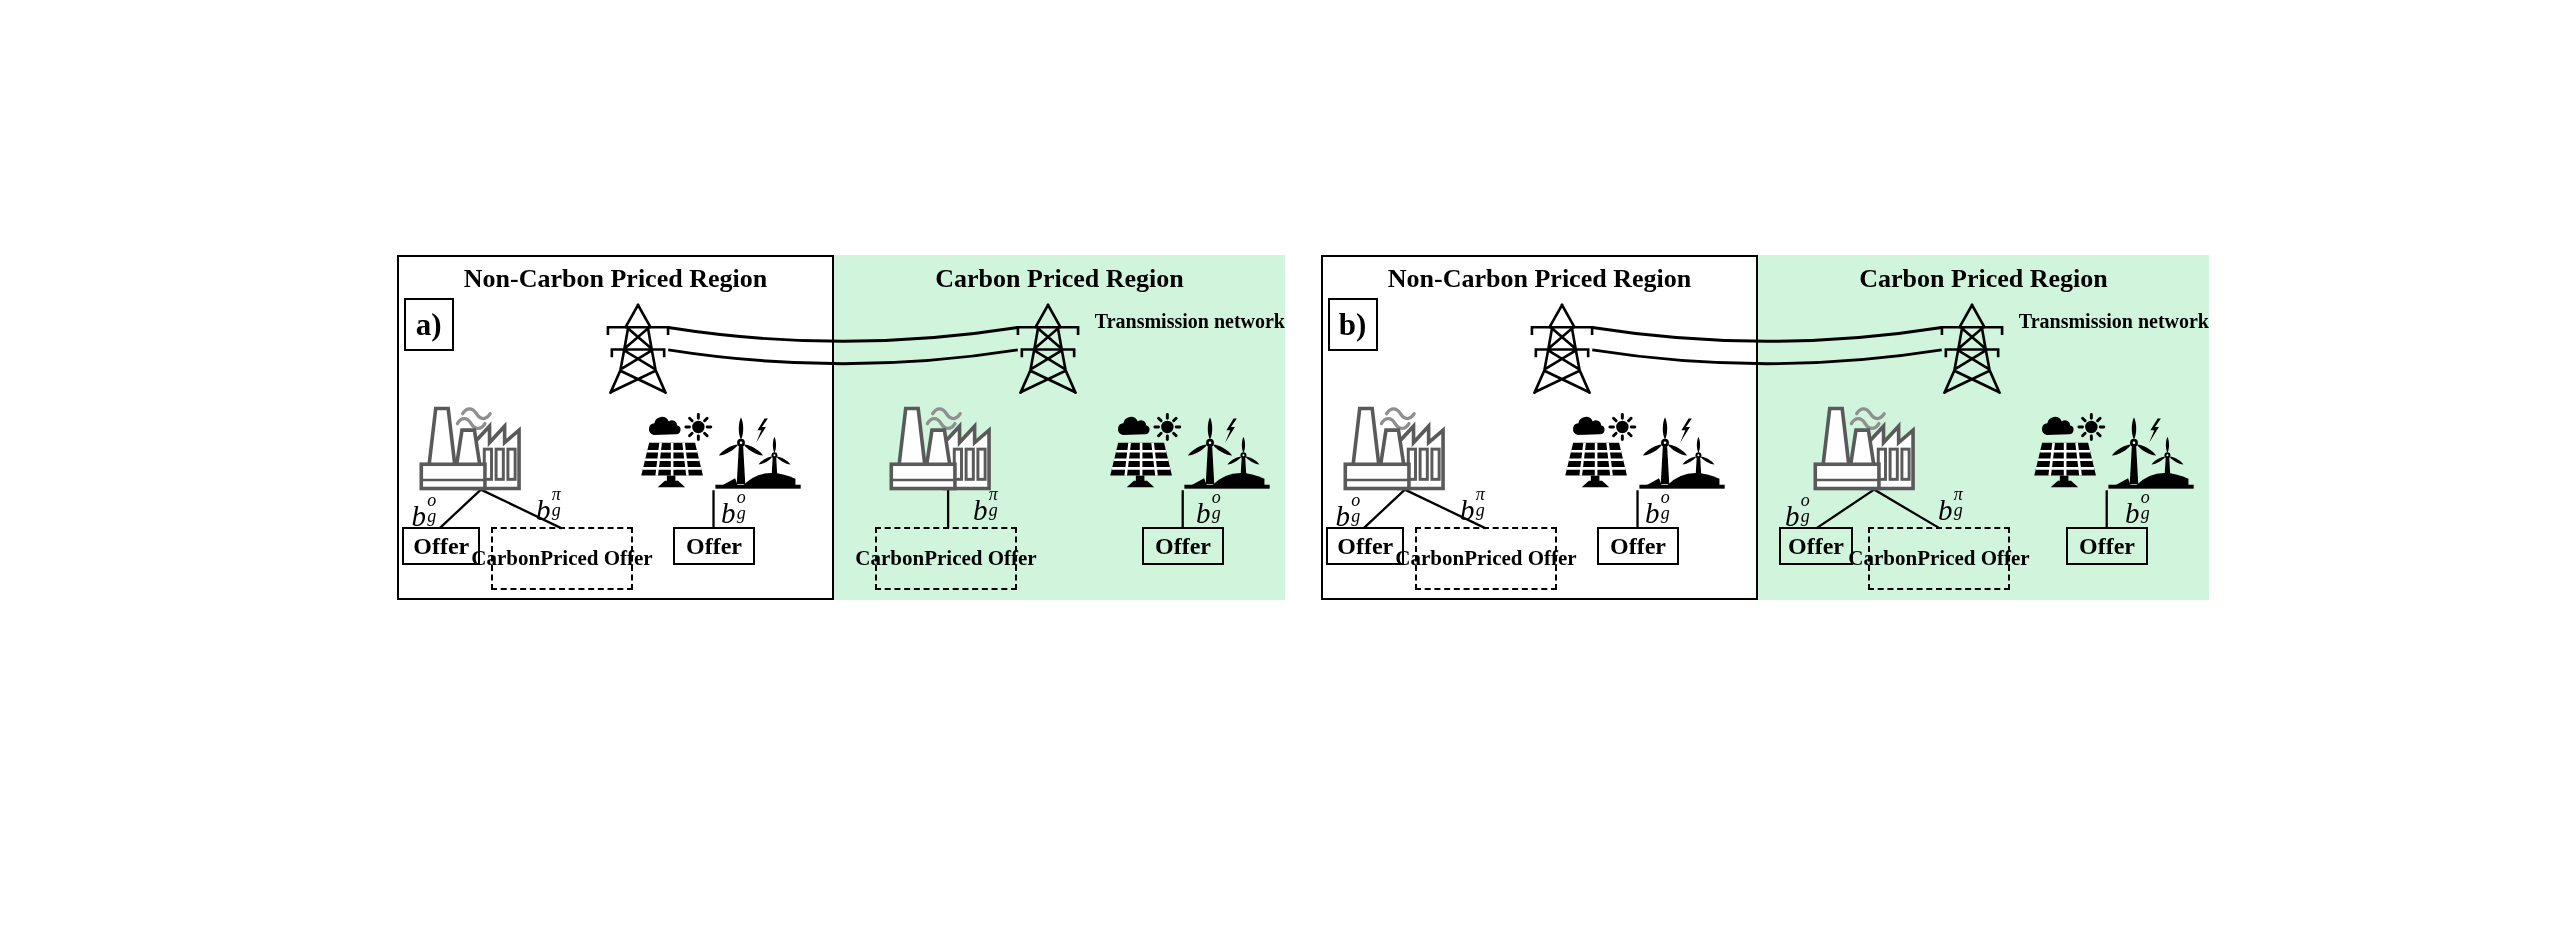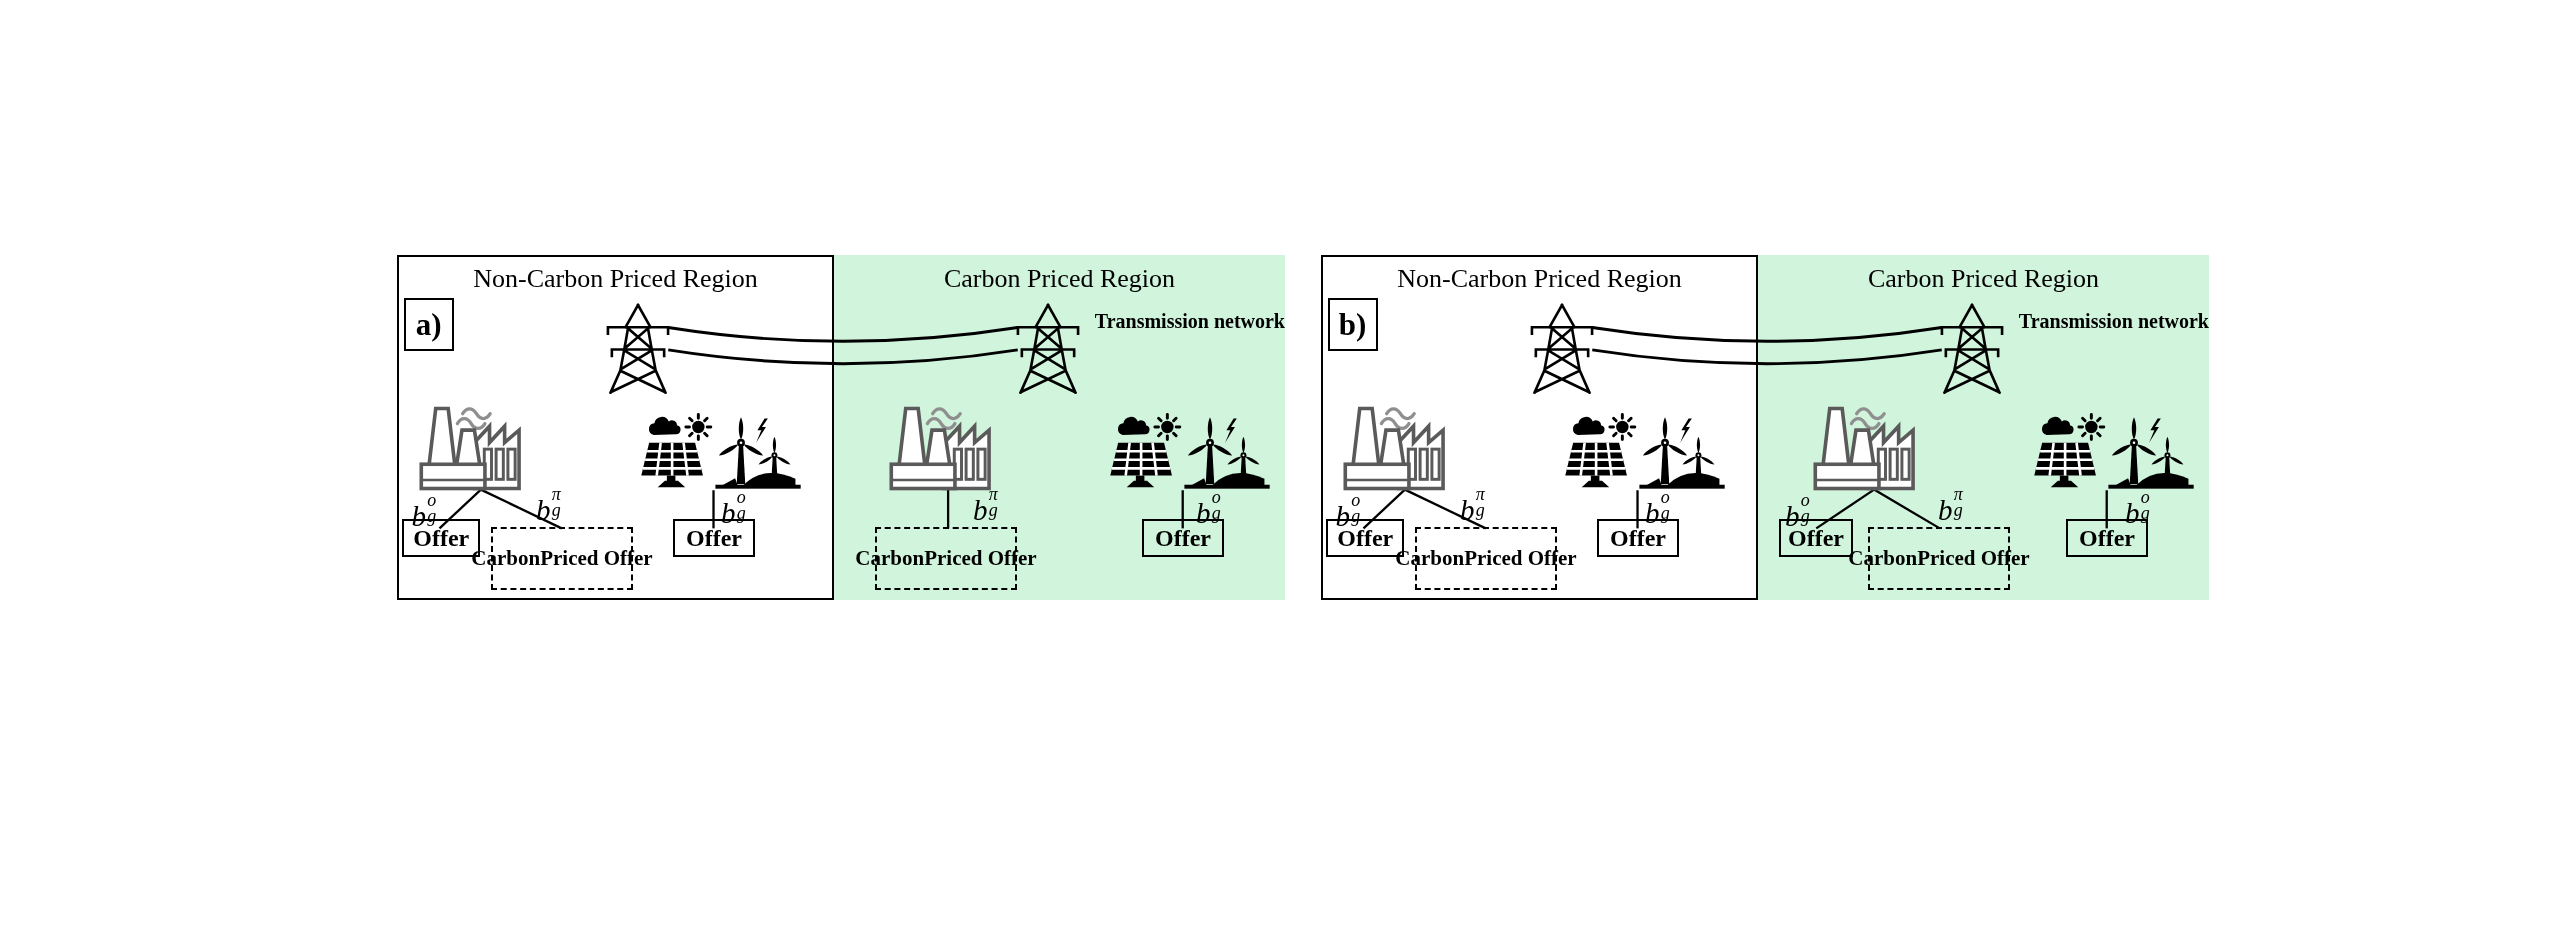--- a/index.html
+++ b/index.html
@@ -2,31 +2,31 @@
 <html style="font-size:10.5px"><head>
 <meta charset="utf-8">
 <style>
   html,body{margin:0;padding:0;background:#ffffff;}
   body{width:2576px;height:931px;position:relative;font-family:"Liberation Serif","DejaVu Serif",serif;color:#000;}
   .panel{position:absolute;top:255px;width:888px;height:345px;}
   #panel-a{left:397px;}
   #panel-b{left:1321px;}
   .region-green{position:absolute;left:437px;top:0;width:451px;height:345px;background:#d0f4dc;z-index:0;}
   .region-white{position:absolute;left:0;top:0;width:437px;height:345px;background:#ffffff;border:2.6px solid #000;box-sizing:border-box;z-index:0;}
-  .region-title{position:absolute;top:9.2px;font-weight:normal;font-size:26px;text-align:center;z-index:3;white-space:nowrap;}
+  .region-title{position:absolute;top:9.2px;font-weight:bold;font-size:26px;text-align:center;z-index:3;white-space:nowrap;}
   .title-white{left:0;width:437px;}
   .title-green{left:437px;width:451px;}
   .tag-box{position:absolute;left:6.6px;top:43px;width:46px;height:49px;border:2.3px solid #000;background:#fff;display:flex;align-items:center;justify-content:center;font-weight:bold;font-size:31px;z-index:3;}
   .transmission-label{position:absolute;left:0;top:55px;width:888px;text-align:right;font-weight:bold;font-size:20px;z-index:4;white-space:nowrap;}
   .icon{position:absolute;overflow:visible;z-index:2;}
   .wires{position:absolute;left:266px;top:67px;width:360px;height:61px;z-index:1;overflow:visible;}
   .wires path{fill:none;stroke:#000;stroke-width:4.5;}
   .connectors{position:absolute;left:0;top:0;width:888px;height:345px;z-index:1;}
   .connectors path{fill:none;stroke:#000;stroke-width:3.5;}
-  .offer-box{position:absolute;top:264px;height:38px;border:2px solid #000;box-sizing:border-box;display:flex;align-items:center;justify-content:center;font-weight:bold;font-size:24px;z-index:3;}
+  .offer-box{position:absolute;top:272px;height:38px;border:2px solid #000;box-sizing:border-box;display:flex;align-items:center;justify-content:center;font-weight:bold;font-size:24px;z-index:3;}
   .cpo-box{position:absolute;top:272px;width:142px;height:63px;border:2px dashed #000;box-sizing:border-box;display:flex;flex-direction:row;align-items:center;justify-content:center;font-weight:bold;font-size:21px;line-height:1.28;z-index:3;text-align:center;white-space:nowrap;}
   .bid-label{position:absolute;font-style:italic;font-size:29px;z-index:3;white-space:nowrap;line-height:1;}
   .bid-label .ss{display:inline-block;margin-left:1.3px;transform:translateY(-4px);}
   .bid-label .sup,.bid-label .sub{display:block;font-size:18px;line-height:16.4px;font-style:italic;}
 </style>
 </head>
 <body>
 
 <svg width="0" height="0" style="position:absolute" aria-hidden="true">
   <defs>

